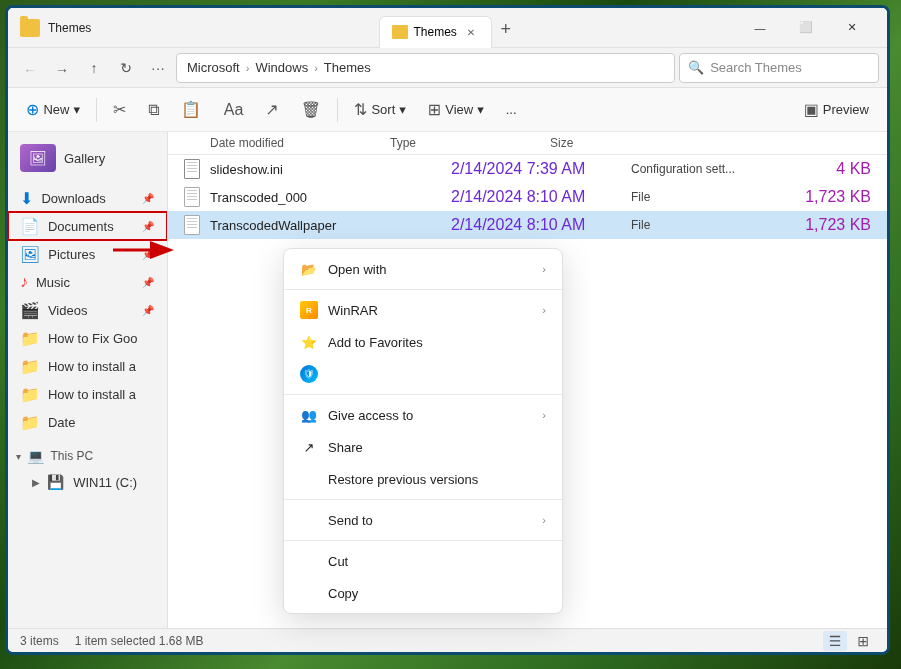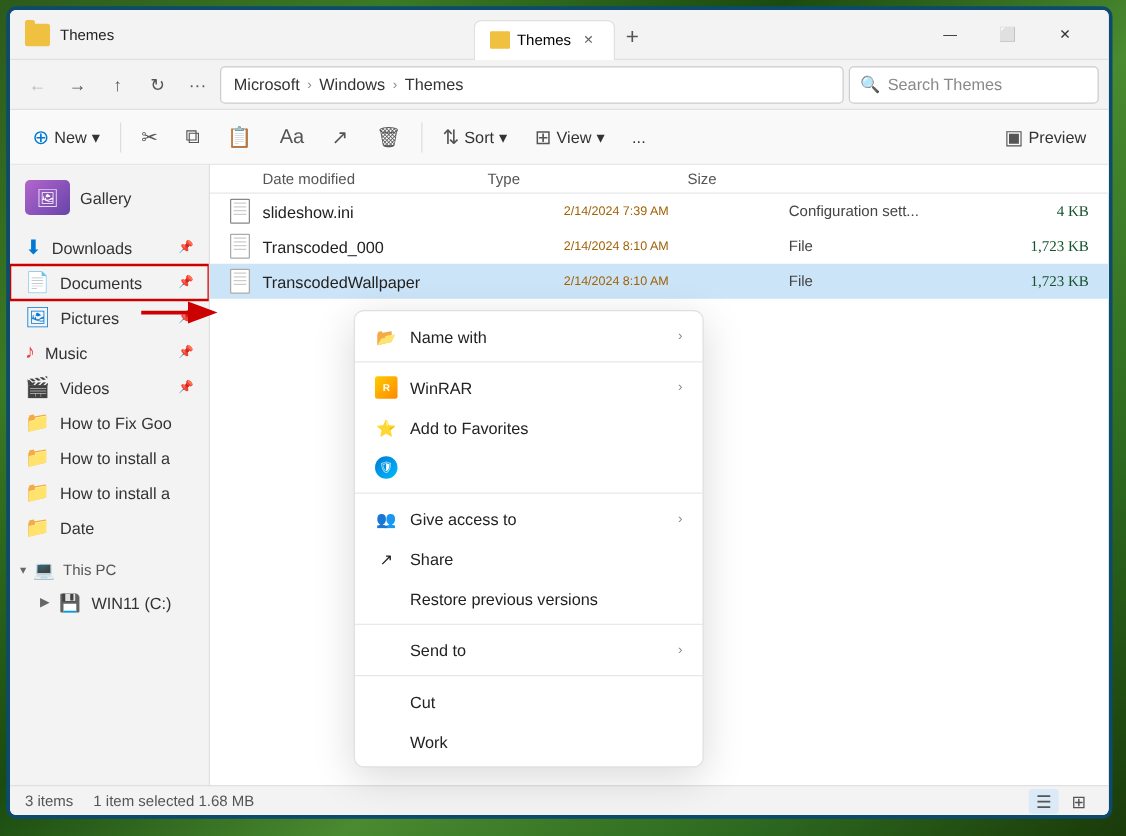--- a/index.html
+++ b/index.html
@@ -174,23 +174,23 @@
     .col-modified { width: 180px; }
     .col-type { width: 160px; }
     .col-size { width: 80px; text-align: left; }
     .file-row {
       display: flex; align-items: center;
       padding: 3px 16px; cursor: pointer; min-height: 28px;
     }
     .file-row.selected { background: #cce4f7; }
     .file-icon { width: 18px; height: 20px; margin-right: 8px; flex-shrink: 0; }
     .file-name { flex: 1; font-size: 13px; color: #222; }
-    .file-modified { width: 180px; font-size: 10px; color: #a16207; }
+    .file-modified { width: 180px; font-size: 16px; color: #6d28d9; }
     .file-type { width: 160px; font-size: 12px; color: #444; }
-    .file-size { width: 80px; font-size: 12px; color: #14532d; text-align: right; font-family: Liberation Serif, serif; }
+    .file-size { width: 80px; font-size: 16px; color: #a21caf; text-align: right; }
 
     
     .doc-icon {
       width: 16px; height: 20px;
       background: white; border: 1px solid #aaa;
       border-radius: 1px; position: relative; overflow: hidden;
     }
     .doc-icon::after {
       content: '';
       position: absolute; top: 2px; left: 2px;
@@ -482,21 +482,21 @@
       <div class="view-btn active">☰</div>
       <div class="view-btn">⊞</div>
     </div>
   </div>
 </div>
 
 <div class="context-menu">
 
   <div class="ctx-item">
     <div class="ctx-icon">📂</div>
-    <span>Name with</span>
+    <span>Open with</span>
     <span class="ctx-arrow">›</span>
   </div>
   <div class="ctx-sep"></div>
 
   <div class="ctx-item">
     <div class="ctx-icon">
       <div class="winrar-icon">R</div>
     </div>
     <span>WinRAR</span>
     <span class="ctx-arrow">›</span>
@@ -540,21 +540,21 @@
   </div>
   <div class="ctx-sep"></div>
 
   <div class="ctx-item">
     <div class="ctx-icon"> </div>
     <span>Cut</span>
   </div>
 
   <div class="ctx-item">
     <div class="ctx-icon"> </div>
-    <span>Work</span>
+    <span>Copy</span>
   </div>
 
 </div>
 
 <svg class="red-arrow" style="top:230px;left:108px;width:80px;height:40px;" viewBox="0 0 80 40">
   <defs>
     <marker id="arrowhead1" markerWidth="8" markerHeight="8" refX="6" refY="3" orient="auto">
       <polygon points="0 0, 8 3, 0 6" fill="#cc0000"></polygon>
     </marker>
   </defs>

